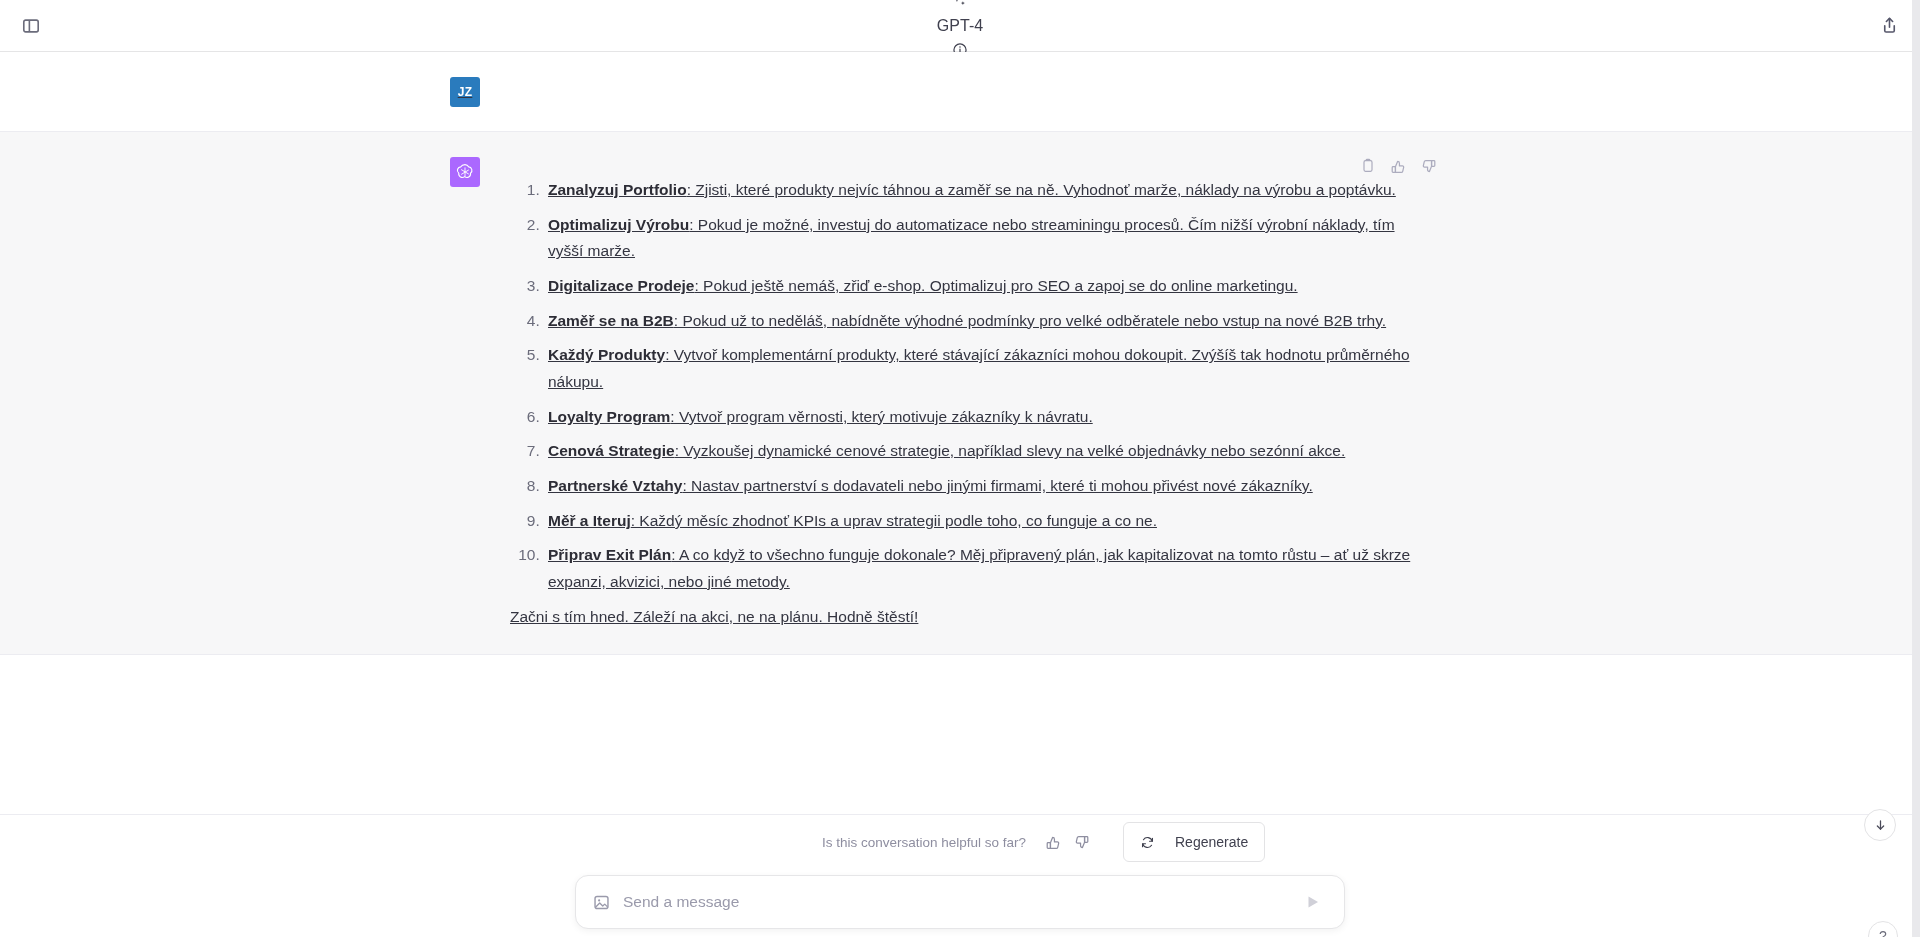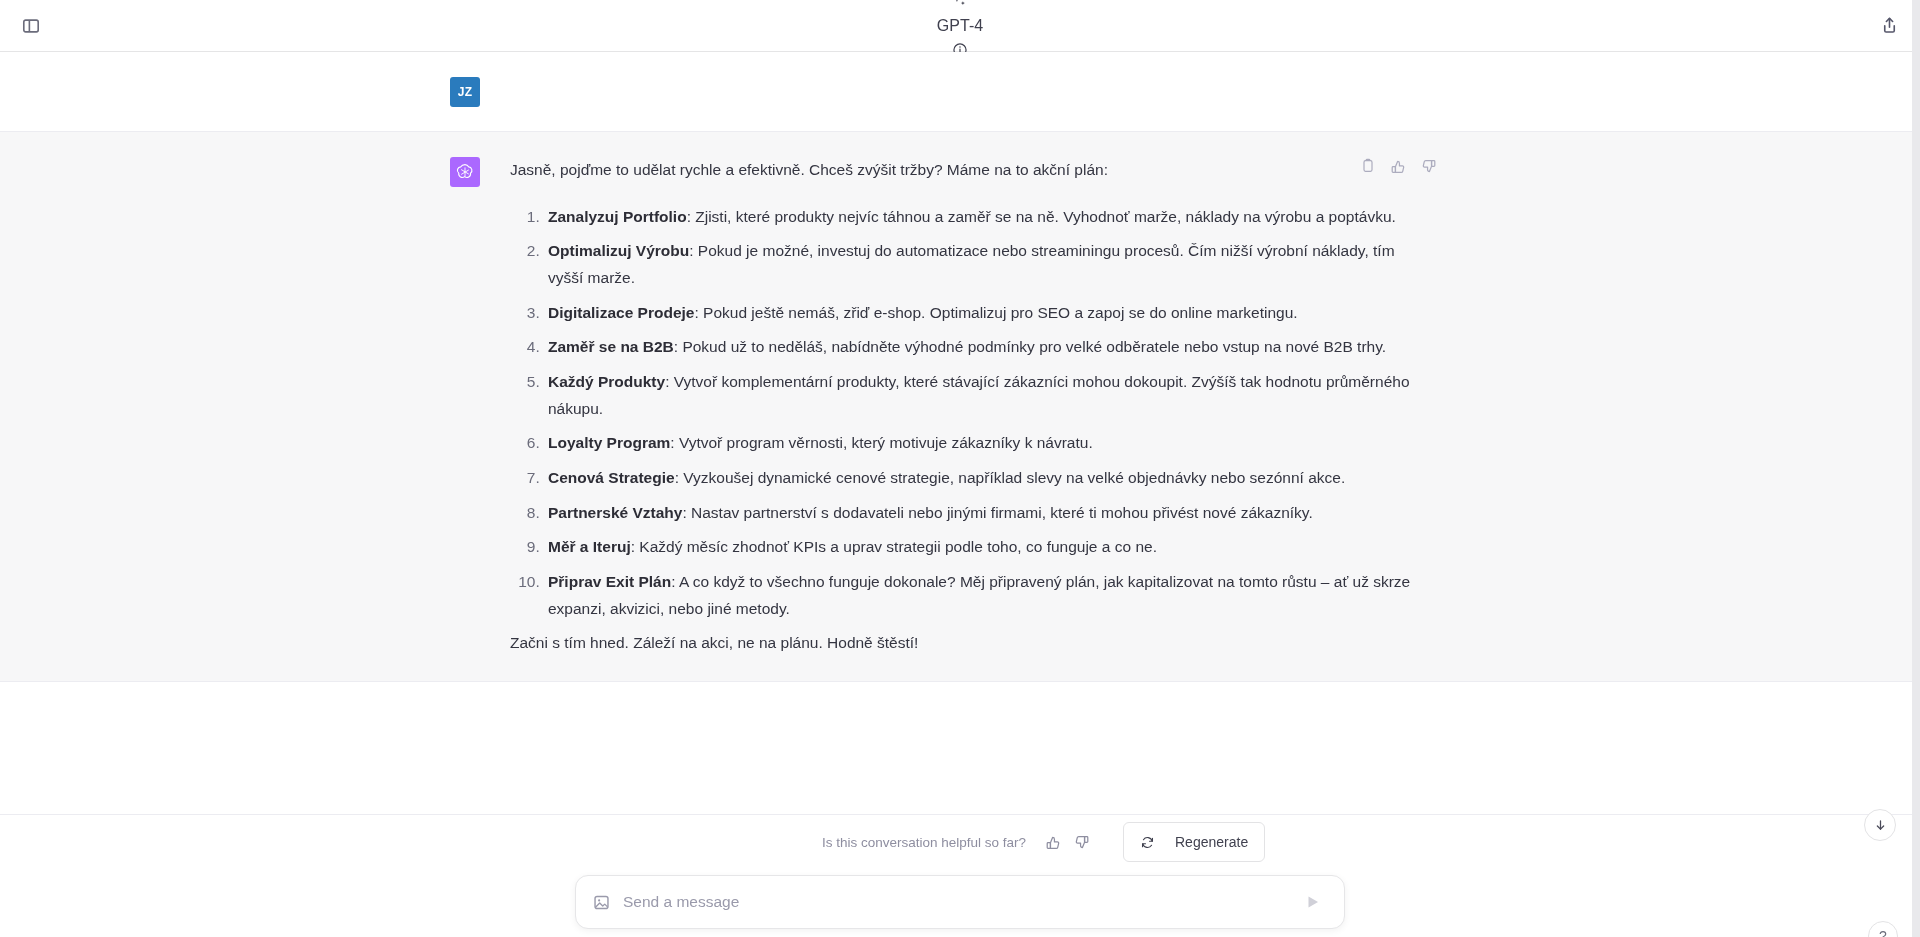--- a/index.html
+++ b/index.html
@@ -36,20 +36,21 @@
   
   .thread { flex: 1; overflow: hidden; position: relative; }
   .msg-row { width: 100%; border-bottom: 1px solid #ececf1; }
   .msg-row.user { background: #ffffff; }
   .msg-row.assistant { background: #f7f7f8; }
   .msg-inner {
     max-width: 1020px; margin: 0 auto;
     display: flex; gap: 30px;
     padding: 24px 48px 24px 0;
     position: relative;
+    text-decoration: underline;
   }
   .avatar {
     width: 30px; height: 30px; border-radius: 3px;
     flex: 0 0 30px;
     display: flex; align-items: center; justify-content: center;
     color: #fff; font-size: 12px; font-weight: 600; letter-spacing: .3px;
     margin-top: 1px;
   }
   .avatar.user { background: #2a7bbd; }
   .avatar.assistant { background: #ab68ff; }
@@ -179,21 +180,20 @@
 
     <div class="msg-row assistant">
       <div class="msg-inner">
         <div class="avatar assistant">
           <svg width="20" height="20" viewBox="0 0 24 24" fill="none">
             <path d="M12 3.1c1.9 0 3.5 1.1 4.3 2.7 1.8.1 3.3 1.3 3.8 3 .6 1.8-.1 3.6-1.5 4.7.3 1.8-.5 3.6-2.1 4.5-1.6.9-3.5.7-4.9-.4-1.5 1.1-3.5 1.2-5 .3-1.6-.9-2.4-2.7-2.1-4.5C3.1 12.3 2.5 10.4 3.1 8.7c.6-1.7 2.1-2.8 3.9-2.9C7.8 4.2 9.8 3.1 12 3.1z" stroke="#ffffff" stroke-width="1.35" stroke-linejoin="round"></path>
             <path d="M12 7v10M7.8 9.3l8.4 5M7.8 14.7l8.4-5" stroke="#ffffff" stroke-width="1.1" stroke-linecap="round"></path>
           </svg>
         </div>
         <div class="msg-body">
-          <p>Jasně, pojďme to udělat rychle a efektivně. Chceš zvýšit tržby? Máme na to akční plán:</p>
           <ol id="strategy-list">
               <li><b>Zanalyzuj Portfolio</b><span>: Zjisti, které produkty nejvíc táhnou a zaměř se na ně. Vyhodnoť marže, náklady na výrobu a poptávku.</span></li>
               <li><b>Optimalizuj Výrobu</b><span>: Pokud je možné, investuj do automatizace nebo streaminingu procesů. Čím nižší výrobní náklady, tím vyšší marže.</span></li>
               <li><b>Digitalizace Prodeje</b><span>: Pokud ještě nemáš, zřiď e-shop. Optimalizuj pro SEO a zapoj se do online marketingu.</span></li>
               <li><b>Zaměř se na B2B</b><span>: Pokud už to neděláš, nabídněte výhodné podmínky pro velké odběratele nebo vstup na nové B2B trhy.</span></li>
               <li><b>Každý Produkty</b><span>: Vytvoř komplementární produkty, které stávající zákazníci mohou dokoupit. Zvýšíš tak hodnotu průměrného nákupu.</span></li>
               <li><b>Loyalty Program</b><span>: Vytvoř program věrnosti, který motivuje zákazníky k návratu.</span></li>
               <li><b>Cenová Strategie</b><span>: Vyzkoušej dynamické cenové strategie, například slevy na velké objednávky nebo sezónní akce.</span></li>
               <li><b>Partnerské Vztahy</b><span>: Nastav partnerství s dodavateli nebo jinými firmami, které ti mohou přivést nové zákazníky.</span></li>
               <li><b>Měř a Iteruj</b><span>: Každý měsíc zhodnoť KPIs a uprav strategii podle toho, co funguje a co ne.</span></li>

